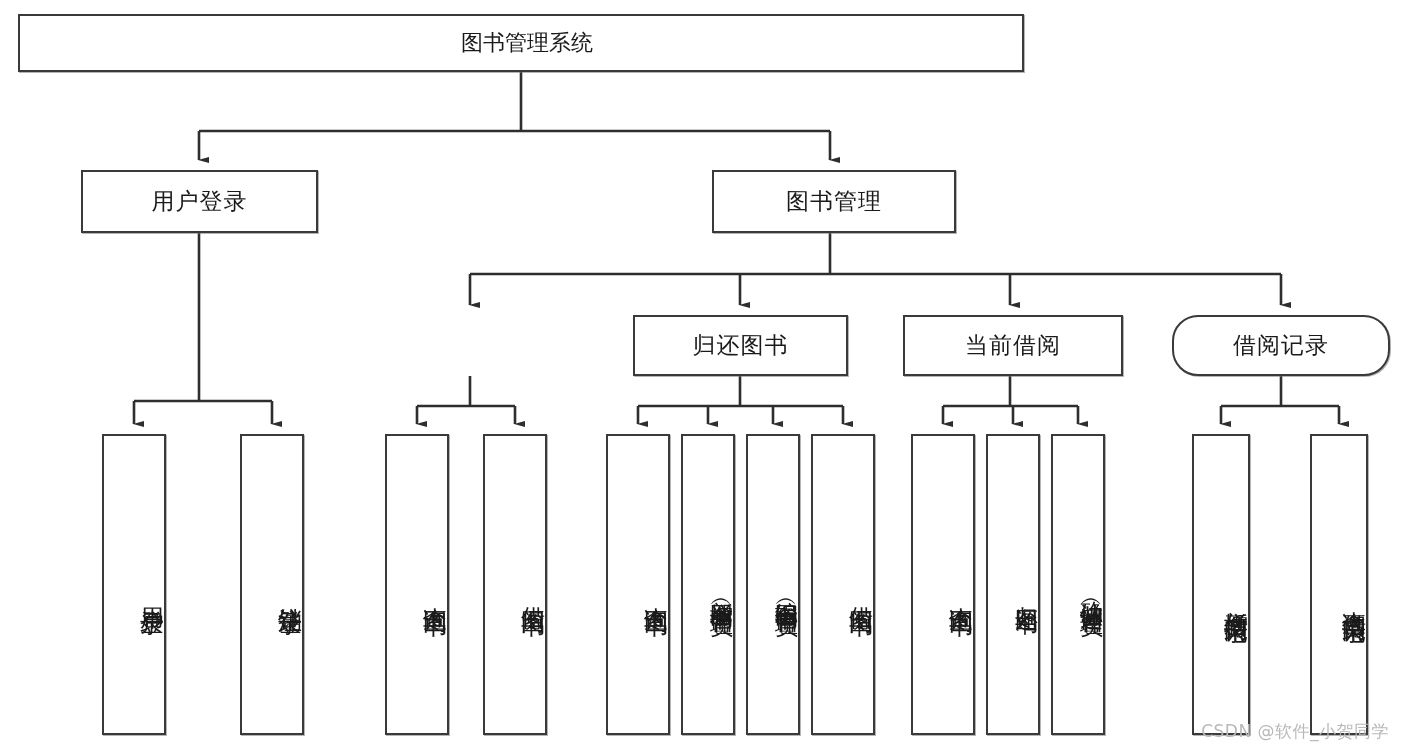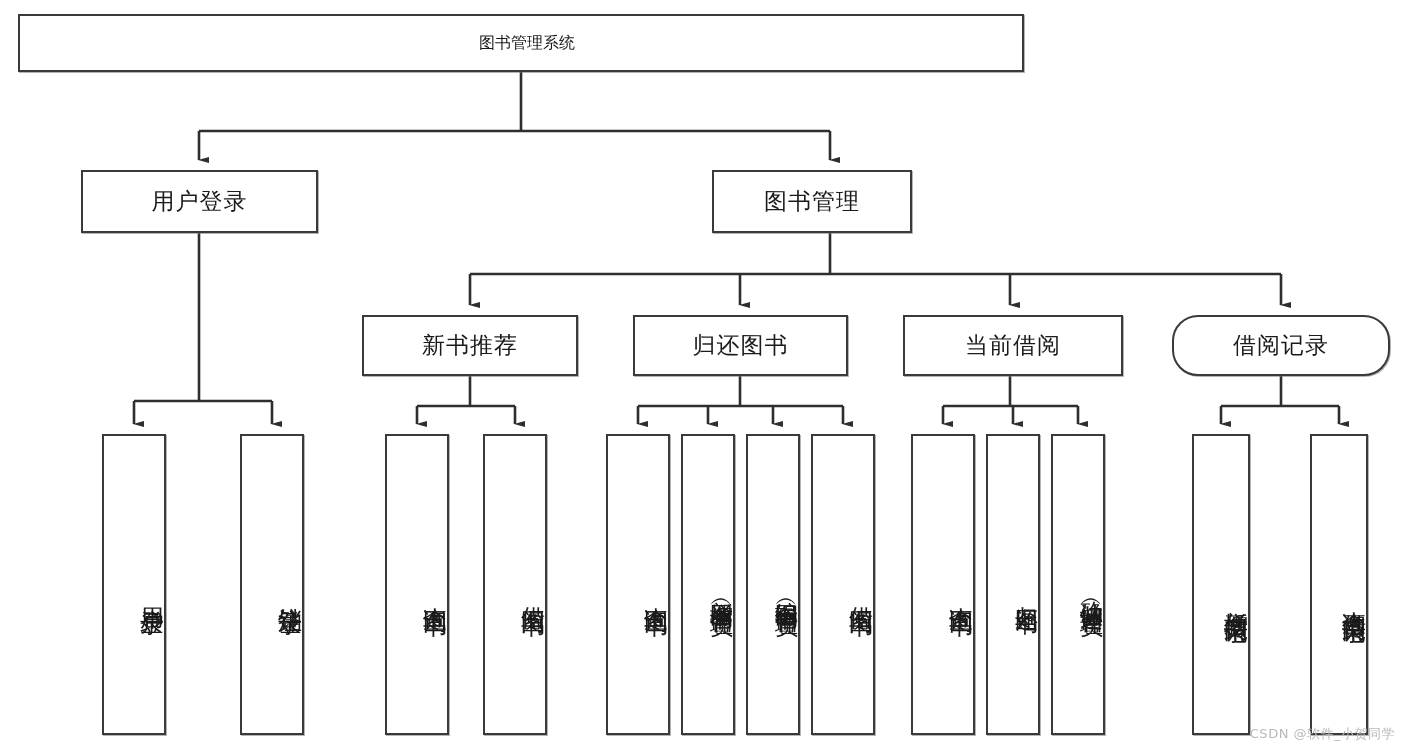--- a/index.html
+++ b/index.html
@@ -36,38 +36,38 @@
     justify-content: center;
     color: #1a1a1a;
     box-shadow: 1px 1px 0 rgba(120,120,120,0.55);
   }
   .node.h-node {
     font-size: 23px;
     letter-spacing: 1px;
     line-height: 1.1;
   }
   .node.root-node {
-    font-size: 16px;
+    font-size: 22px;
     padding-left: 12px;
   }
   .node.leaf {
     font-size: 24px;
     writing-mode: vertical-rl;
     text-orientation: upright;
     align-items: flex-start;
     justify-content: center;
     padding-top: 14px;
     letter-spacing: 2px;
     line-height: 1.0;
   }
   .watermark {
     position: absolute;
-    right: 10px;
+    right: 16px;
     bottom: 4px;
-    font-size: 13px;
+    font-size: 17px;
     color: #b9b9b9;
     letter-spacing: 0.5px;
     white-space: nowrap;
     font-family: "DejaVu Sans", "Liberation Sans", sans-serif;
     text-align: right;
   }
 </style>
 </head>
 <body>
 
@@ -124,23 +124,22 @@
       <path d="M1281,376 L1281,406"></path>
       <path d="M1221,406 L1339,406"></path>
       <path d="M1221,406 L1221,424" marker-end="url(#arrowhead)"></path>
       <path d="M1339,406 L1339,424" marker-end="url(#arrowhead)"></path>
     </g>
   </svg>
 
   <div class="node root-node" style="left:18px; top:14px; width:1006px; height:58px;">图书管理系统</div>
 
   <div class="node h-node" style="left:81px; top:170px; width:237px; height:63px;">用户登录</div>
-  <div class="node h-node" style="left:712px; top:170px; width:200px; height:63px;">图书管理</div>
+  <div class="node h-node" style="left:712px; top:170px; width:244px; height:63px;">图书管理</div>
 
-  <div class="node h-node" style="left:362px; top:315px; width:216px; height:61px;">新书推荐</div>
   <div class="node h-node" style="left:633px; top:315px; width:215px; height:61px;">归还图书</div>
   <div class="node h-node" style="left:903px; top:315px; width:220px; height:61px;">当前借阅</div>
   <div class="node h-node" style="left:1172px; top:315px; width:218px; height:61px;border-radius:26px;">借阅记录</div>
 
   <div class="node leaf" style="left:102px; top:434px; width:64px; height:301px;">用户登录</div>
   <div class="node leaf" style="left:240px; top:434px; width:64px; height:301px;">注销登录</div>
 
   <div class="node leaf" style="left:385px; top:434px; width:64px; height:301px;">查询图书</div>
   <div class="node leaf" style="left:483px; top:434px; width:64px; height:301px;">借阅图书</div>
 

